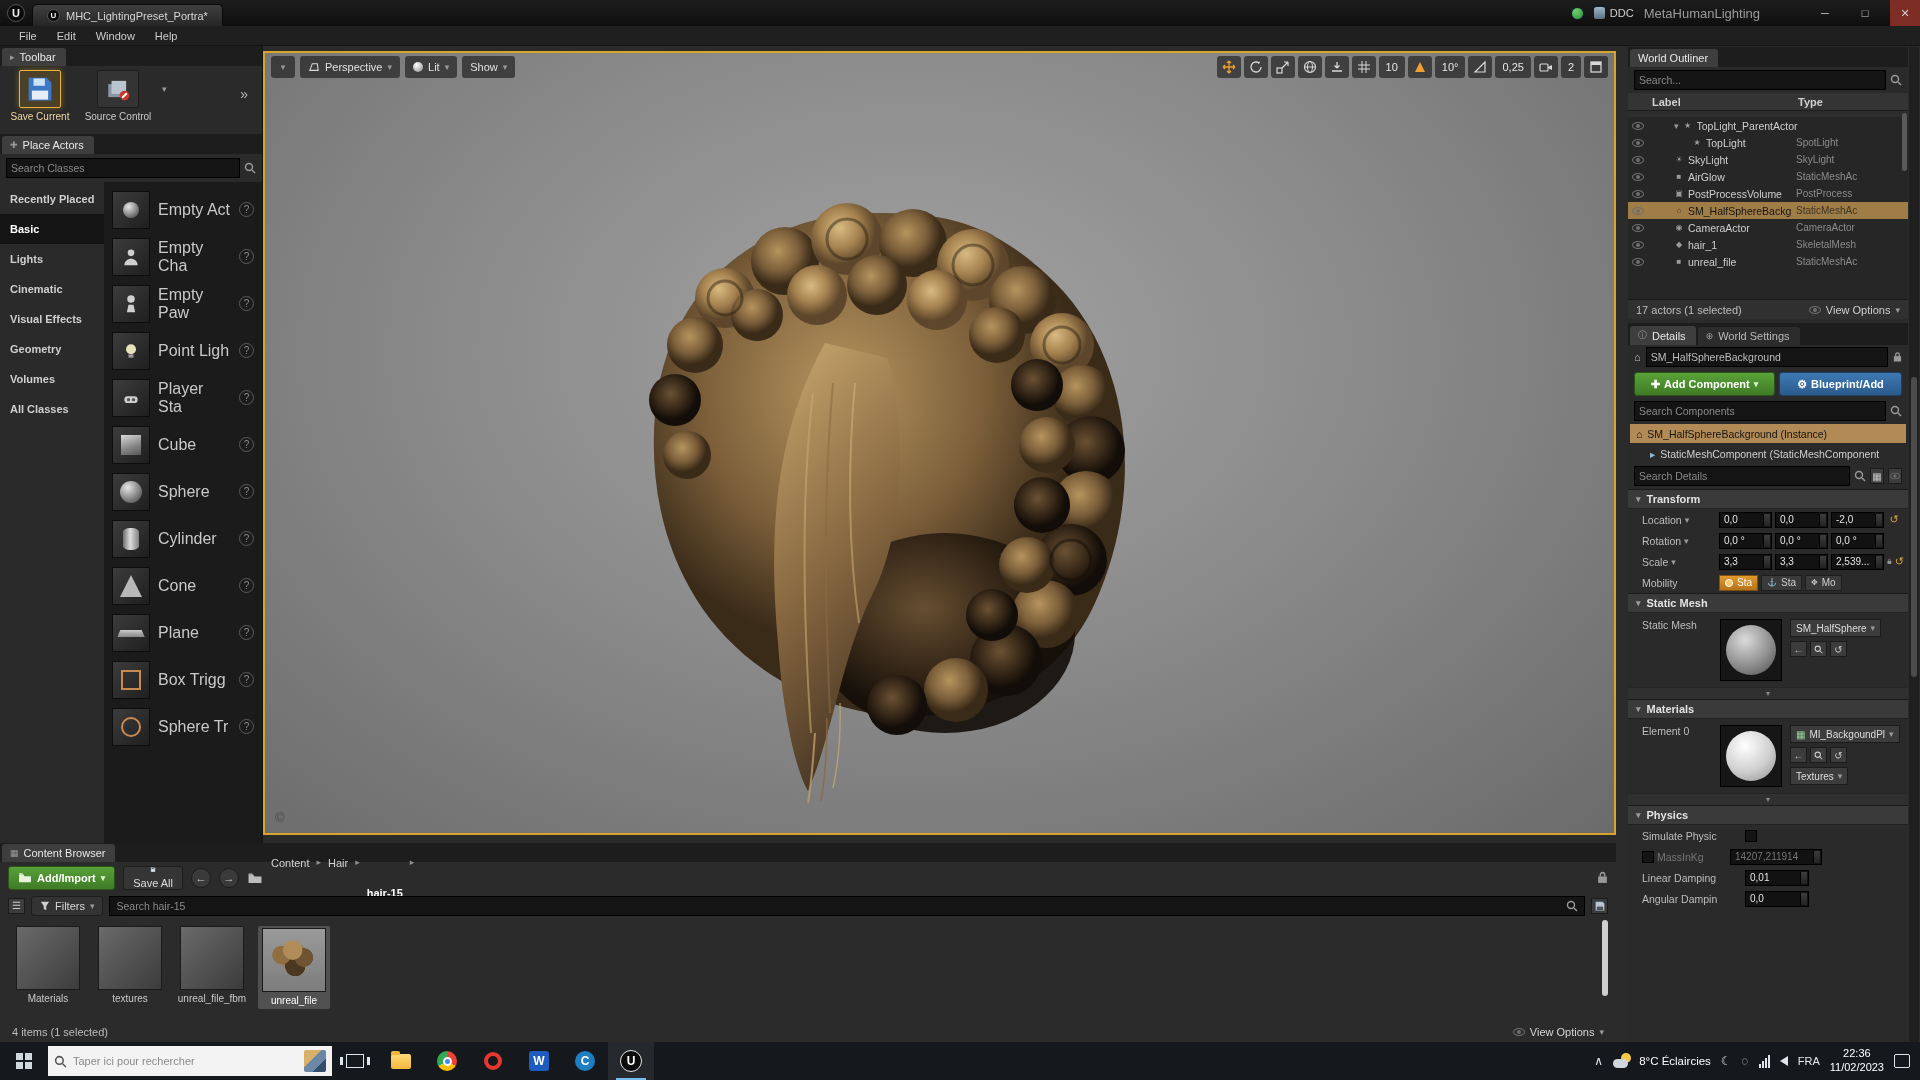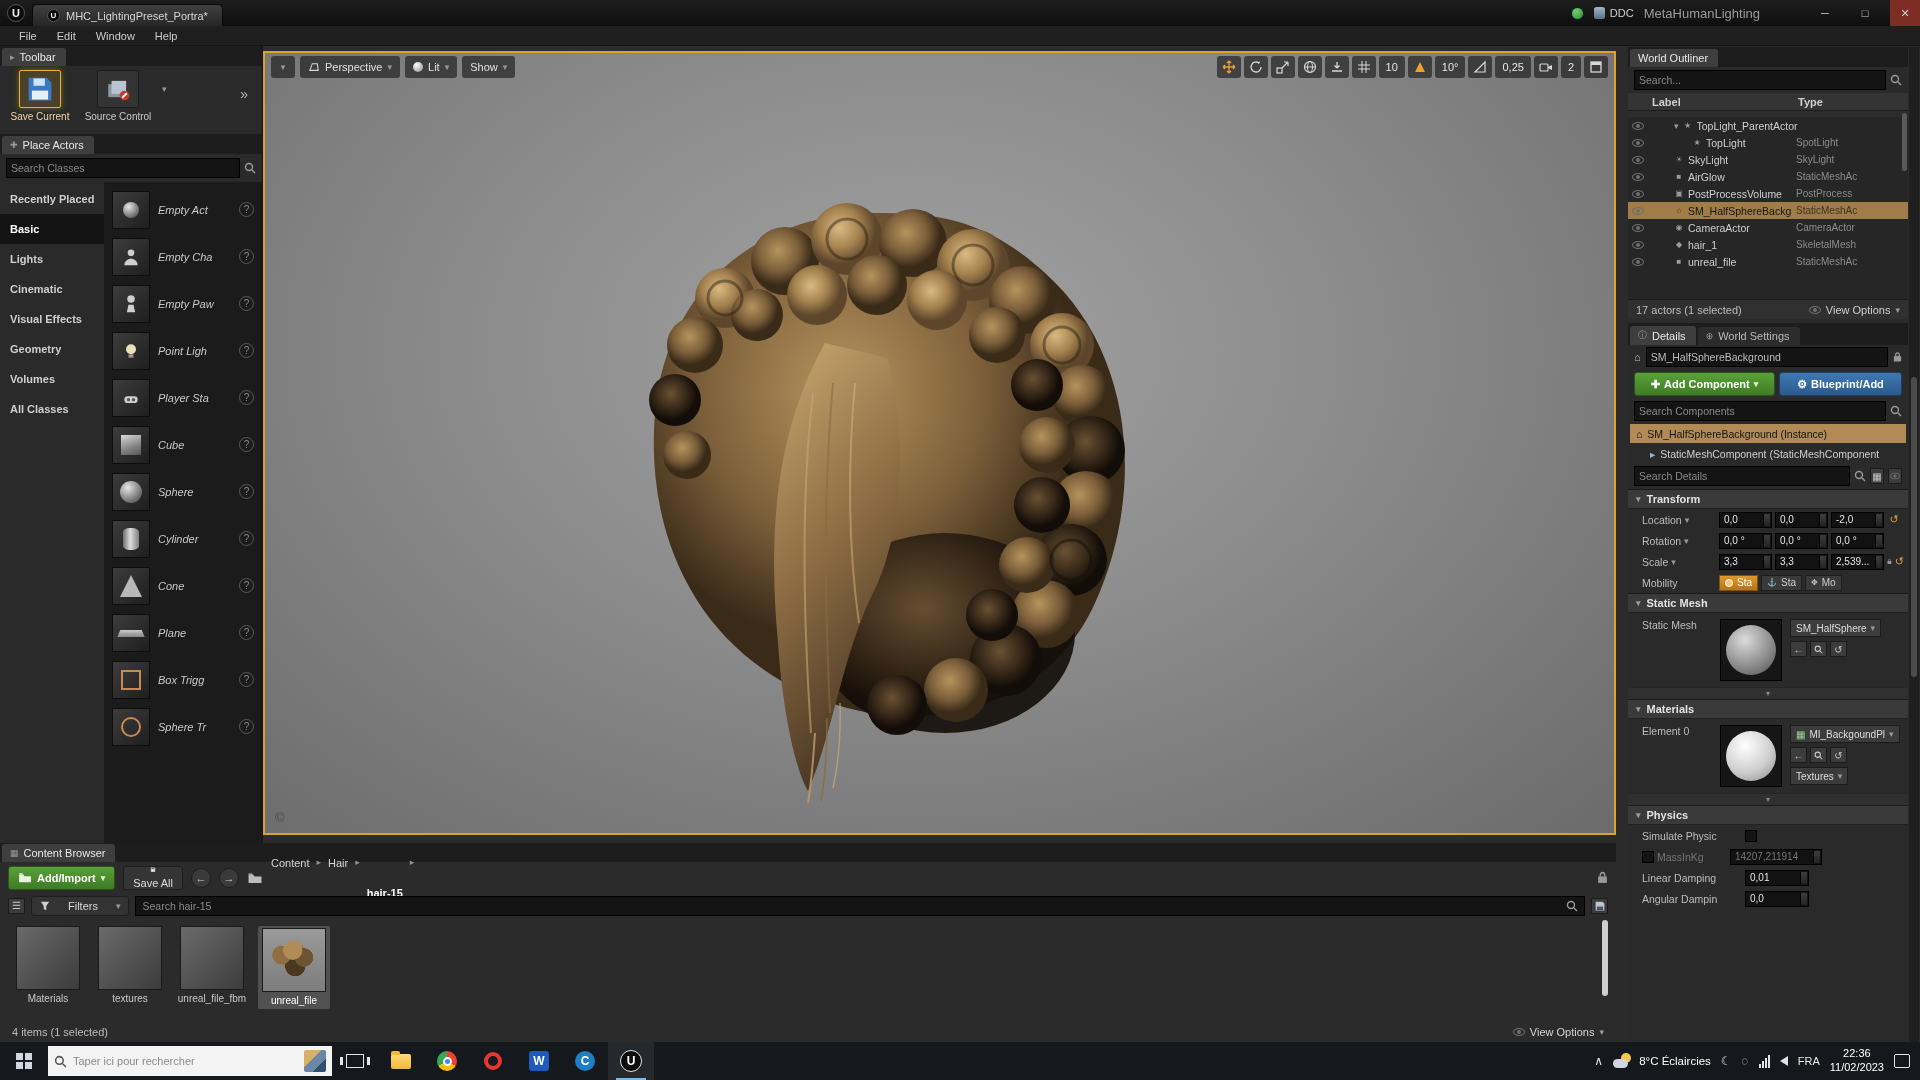--- a/index.html
+++ b/index.html
@@ -52,21 +52,21 @@
 
   
   #place-actors{position:absolute;left:0;top:134px;width:263px;height:709px;background:#2a2a2a;border-right:1px solid #141414;display:flex;flex-direction:column;}
   .pa-body{flex:1;display:flex;overflow:hidden;}
   .pa-cats{width:104px;background:#2a2a2a;padding-top:2px;}
   .pa-cat{height:30px;display:flex;align-items:center;padding-left:10px;color:#cfcfcf;font-weight:bold;font-size:11px;}
   .pa-cat.active{background:#141414;color:#fff;}
   .pa-items{flex:1;background:#1b1b1b;padding:4px 4px;}
   .pa-item{height:47px;display:flex;align-items:center;gap:8px;padding:0 4px;}
   .pa-thumb{width:38px;height:38px;background:linear-gradient(135deg,#3c3c3c,#1f1f1f);border:1px solid #0d0d0d;display:flex;align-items:center;justify-content:center;flex:0 0 auto;}
-  .pa-label{flex:1;color:#c9c9c9;font-size:11px;font-style:italic;}
+  .pa-label{flex:1;color:#c9c9c9;font-size:16px;}
   .help{width:15px;height:15px;border:1px solid #5a5a5a;border-radius:50%;color:#8a8a8a;font-size:10px;display:flex;align-items:center;justify-content:center;flex:0 0 auto;}
   .shp-sphere{width:22px;height:22px;border-radius:50%;background:radial-gradient(circle at 35% 30%,#e6e6e6,#7c7c7c 60%,#3c3c3c);}
   .shp-cube{width:20px;height:20px;background:linear-gradient(160deg,#d9d9d9,#8a8a8a 55%,#555);}
   .shp-cyl{width:16px;height:22px;border-radius:7px/4px;background:linear-gradient(90deg,#6f6f6f,#dedede 45%,#808080);}
   .shp-cone{width:0;height:0;border-left:11px solid transparent;border-right:11px solid transparent;border-bottom:22px solid #b8b8b8;}
   .shp-plane{width:24px;height:12px;background:linear-gradient(#cfcfcf,#8a8a8a);transform:perspective(40px) rotateX(55deg);}
   .shp-boxtr{width:20px;height:20px;border:2px solid #c98a52;}
   .shp-sphtr{width:20px;height:20px;border:2px solid #c98a52;border-radius:50%;}
 
   
@@ -129,21 +129,21 @@
   
   #cbrowser{position:absolute;left:0;top:843px;width:1616px;height:199px;background:#2b2b2b;display:flex;flex-direction:column;}
   .cb-row1{height:31px;display:flex;align-items:center;gap:8px;padding:3px 8px;}
   .btn-addimport{background:linear-gradient(#58a038,#3f7b26);border:1px solid #2c5519;border-radius:3px;color:#fff;font-weight:bold;height:24px;display:flex;align-items:center;gap:5px;padding:0 9px;}
   .btn-flat{background:#353535;border:1px solid #1d1d1d;border-radius:3px;color:#dedede;height:24px;display:flex;align-items:center;gap:5px;padding:0 9px;flex-direction:column;}
   .nav-circ{width:20px;height:20px;border-radius:50%;background:#3a3a3a;border:1px solid #1d1d1d;color:#cfcfcf;display:flex;align-items:center;justify-content:center;font-size:11px;}
   .crumb{display:flex;gap:7px;color:#d2d2d2;font-size:11px;}
   .crumb .sep{color:#8f8f8f;font-size:9px;}
   .crumb .last{color:#fff;font-weight:bold;margin-top:30px;}
   .cb-row2{height:25px;display:flex;align-items:center;gap:6px;padding:0 8px;}
-  .filters-btn{display:flex;align-items:center;gap:18px;color:#d8d8d8;background:#333;border:1px solid #1d1d1d;border-radius:3px;height:20px;padding:0 8px;}
+  .filters-btn{display:flex;align-items:center;gap:5px;color:#d8d8d8;background:#333;border:1px solid #1d1d1d;border-radius:3px;height:20px;padding:0 8px;}
   .cb-grid{flex:1;display:flex;align-items:flex-start;gap:10px;padding:8px 12px;position:relative;}
   .tile{width:72px;display:flex;flex-direction:column;align-items:center;gap:3px;}
   .tile-thumb{width:64px;height:64px;background:linear-gradient(135deg,#6a6a6a,#3c3c3c);border:1px solid #1a1a1a;}
   .tile-label{font-size:10px;color:#c9c9c9;text-align:center;line-height:1.15;word-break:break-all;}
   .tile.sel{background:#515151;border-radius:2px;padding:2px;}
   .tile.sel .tile-label{color:#fff;}
   .hair-mini{width:64px;height:64px;border:1px solid #1a1a1a;background:
      radial-gradient(circle at 48% 34%, #b08d58 0 18%, transparent 19%),
      radial-gradient(circle at 30% 42%, #8f6f42 0 16%, transparent 17%),
      radial-gradient(circle at 66% 46%, #6e5433 0 17%, transparent 18%),

